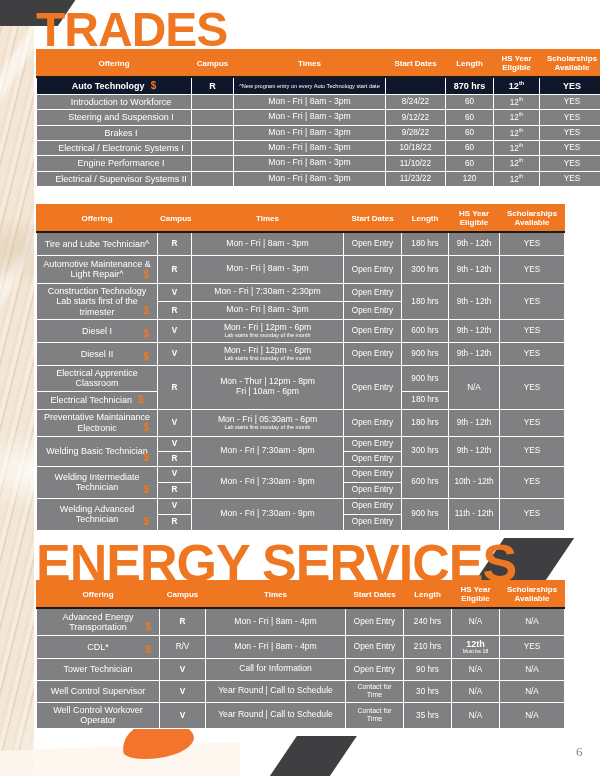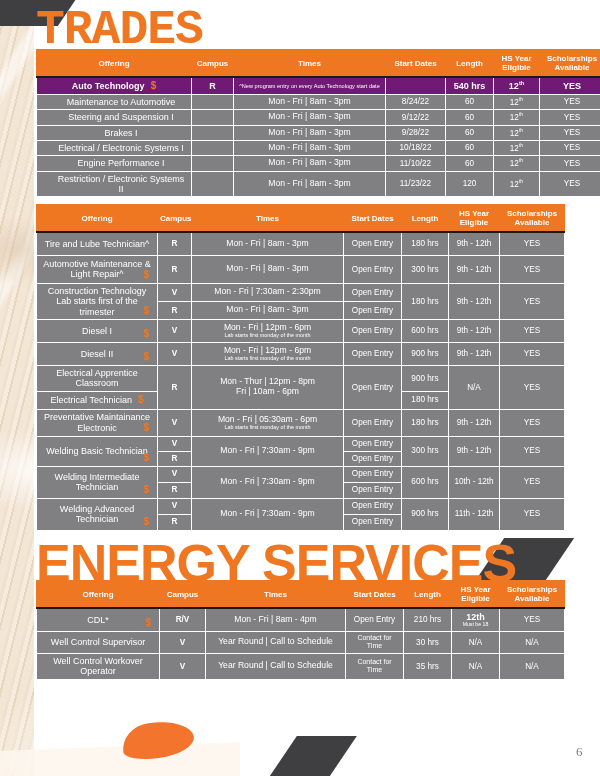--- a/index.html
+++ b/index.html
@@ -66,21 +66,21 @@
 
   
   #content{position:absolute;left:0;top:0;width:600px;height:776px;z-index:6;}
 
   .section-title{
     font-family:"Liberation Sans",sans-serif;
     font-weight:bold;color:#f07722;
     letter-spacing:-1px;line-height:.92;
     position:absolute;
   }
-  #title-trades{left:36px;top:8px;font-size:48px;font-family:Liberation Mono, monospace;}
+  #title-trades{left:36px;top:8px;font-size:48px;}
   #title-energy{left:36px;top:540px;font-size:52px;}
 
   table.sched{
     position:absolute;border-collapse:collapse;table-layout:fixed;
     font-size:8.2px;color:#ffffff;
   }
   table.sched td,table.sched th{
     border:1px solid #ffffff;
     background:#808082;
     padding:2px 3px;
@@ -91,21 +91,21 @@
   }
   table.sched th{
     background:#f07722;color:#fff;font-weight:bold;font-size:8px;
     border:1px solid #f07722;padding:4px 2px;
   }
   thead tr.hdr th{border-bottom:2px solid #1a1a1a;}
   td.offer{text-align:left;padding-left:9px;font-size:9px;position:relative;}
   td.offer.indent{padding-left:17px;}
   .money{position:absolute;right:8px;bottom:2px;color:#f07722;font-weight:bold;font-size:10px;}
   .money-inline{color:#f07722;font-weight:bold;font-size:10px;padding-left:6px;}
-  tr.headrow td{background:#701a75;color:#ffffff;font-weight:bold;font-size:9px;}
+  tr.headrow td{background:#0f172a;color:#ffffff;font-weight:bold;font-size:9px;}
   tr.headrow td.note{font-size:5.6px;font-weight:normal;line-height:1.15;}
   sup{font-size:.62em;vertical-align:super;}
   .tiny{font-size:5.2px;display:block;line-height:1.1;}
   .times{font-size:8.6px;}
   .times .sub2{font-size:5.4px;display:block;line-height:1.1;}
 
   
   #footer-note{
     position:absolute;left:322px;top:740px;width:248px;text-align:center;
     font-family:"Liberation Serif",serif;font-style:italic;font-weight:bold;
@@ -166,27 +166,27 @@
       </tr>
     </thead>
     <tbody>
       <tr class="headrow">
         <td class="offer">
           <span>Auto Technology</span><span class="money-inline">$</span>
         </td>
         <td>R</td>
         <td class="note">^New program entry on every Auto Technology start date</td>
         <td></td>
-        <td>540 hrs</td>
+        <td>870 hrs</td>
         <td><span>12</span><sup>th</sup></td>
         <td>YES</td>
       </tr>
 
       <tr>
-        <td class="offer indent">Maintenance to Automotive</td>
+        <td class="offer indent">Introduction to Workforce</td>
         <td></td>
         <td class="times">Mon - Fri | 8am - 3pm</td>
         <td>8/24/22</td>
         <td>60</td>
         <td><span>12</span><sup>th</sup></td>
         <td>YES</td>
       </tr>
       <tr>
         <td class="offer indent">Steering and Suspension I</td>
         <td></td>
@@ -217,21 +217,21 @@
       <tr>
         <td class="offer indent">Engine Performance I</td>
         <td></td>
         <td class="times">Mon - Fri | 8am - 3pm</td>
         <td>11/10/22</td>
         <td>60</td>
         <td><span>12</span><sup>th</sup></td>
         <td>YES</td>
       </tr>
       <tr>
-        <td class="offer indent">Restriction / Electronic Systems II</td>
+        <td class="offer indent">Electrical / Supervisor Systems II</td>
         <td></td>
         <td class="times">Mon - Fri | 8am - 3pm</td>
         <td>11/23/22</td>
         <td>120</td>
         <td><span>12</span><sup>th</sup></td>
         <td>YES</td>
       </tr>
     </tbody>
   </table>
 
@@ -449,36 +449,57 @@
           <span>HS Year</span><br>
           <span>Eligible</span>
         </th>
         <th>
           <span>Scholarships</span><br>
           <span>Available</span>
         </th>
       </tr>
     </thead>
     <tbody>
+      <tr style="height:27px">
+        <td class="offer">
+          <span>Advanced Energy Transportation</span>
+          <span class="money">$</span>
+        </td>
+        <td style="font-weight:bold">R</td>
+        <td class="times">Mon - Fri | 8am - 4pm</td>
+        <td>Open Entry</td>
+        <td>240 hrs</td>
+        <td>N/A</td>
+        <td>N/A</td>
+      </tr>
       <tr style="height:23px">
         <td class="offer">
           <span>CDL*</span>
           <span class="money">$</span>
         </td>
-        <td style="font-weight:bold">R/V</td>
+        <td style="font-weight:normal">R/V</td>
         <td class="times">Mon - Fri | 8am - 4pm</td>
         <td>Open Entry</td>
         <td>210 hrs</td>
         <td>
           <span style="font-weight:bold;font-size:9px">12th</span>
           <span class="tiny">Must be 18</span>
         </td>
         <td>YES</td>
       </tr>
       <tr style="height:22px">
+        <td class="offer">Tower Technician</td>
+        <td style="font-weight:bold">V</td>
+        <td class="times">Call for Information</td>
+        <td>Open Entry</td>
+        <td>90 hrs</td>
+        <td>N/A</td>
+        <td>N/A</td>
+      </tr>
+      <tr style="height:22px">
         <td class="offer">Well Control Supervisor</td>
         <td style="font-weight:bold">V</td>
         <td class="times">Year Round | Call to Schedule</td>
         <td style="font-size:7px">Contact for Time</td>
         <td>30 hrs</td>
         <td>N/A</td>
         <td>N/A</td>
       </tr>
       <tr style="height:24px">
         <td class="offer">Well Control Workover Operator</td>

